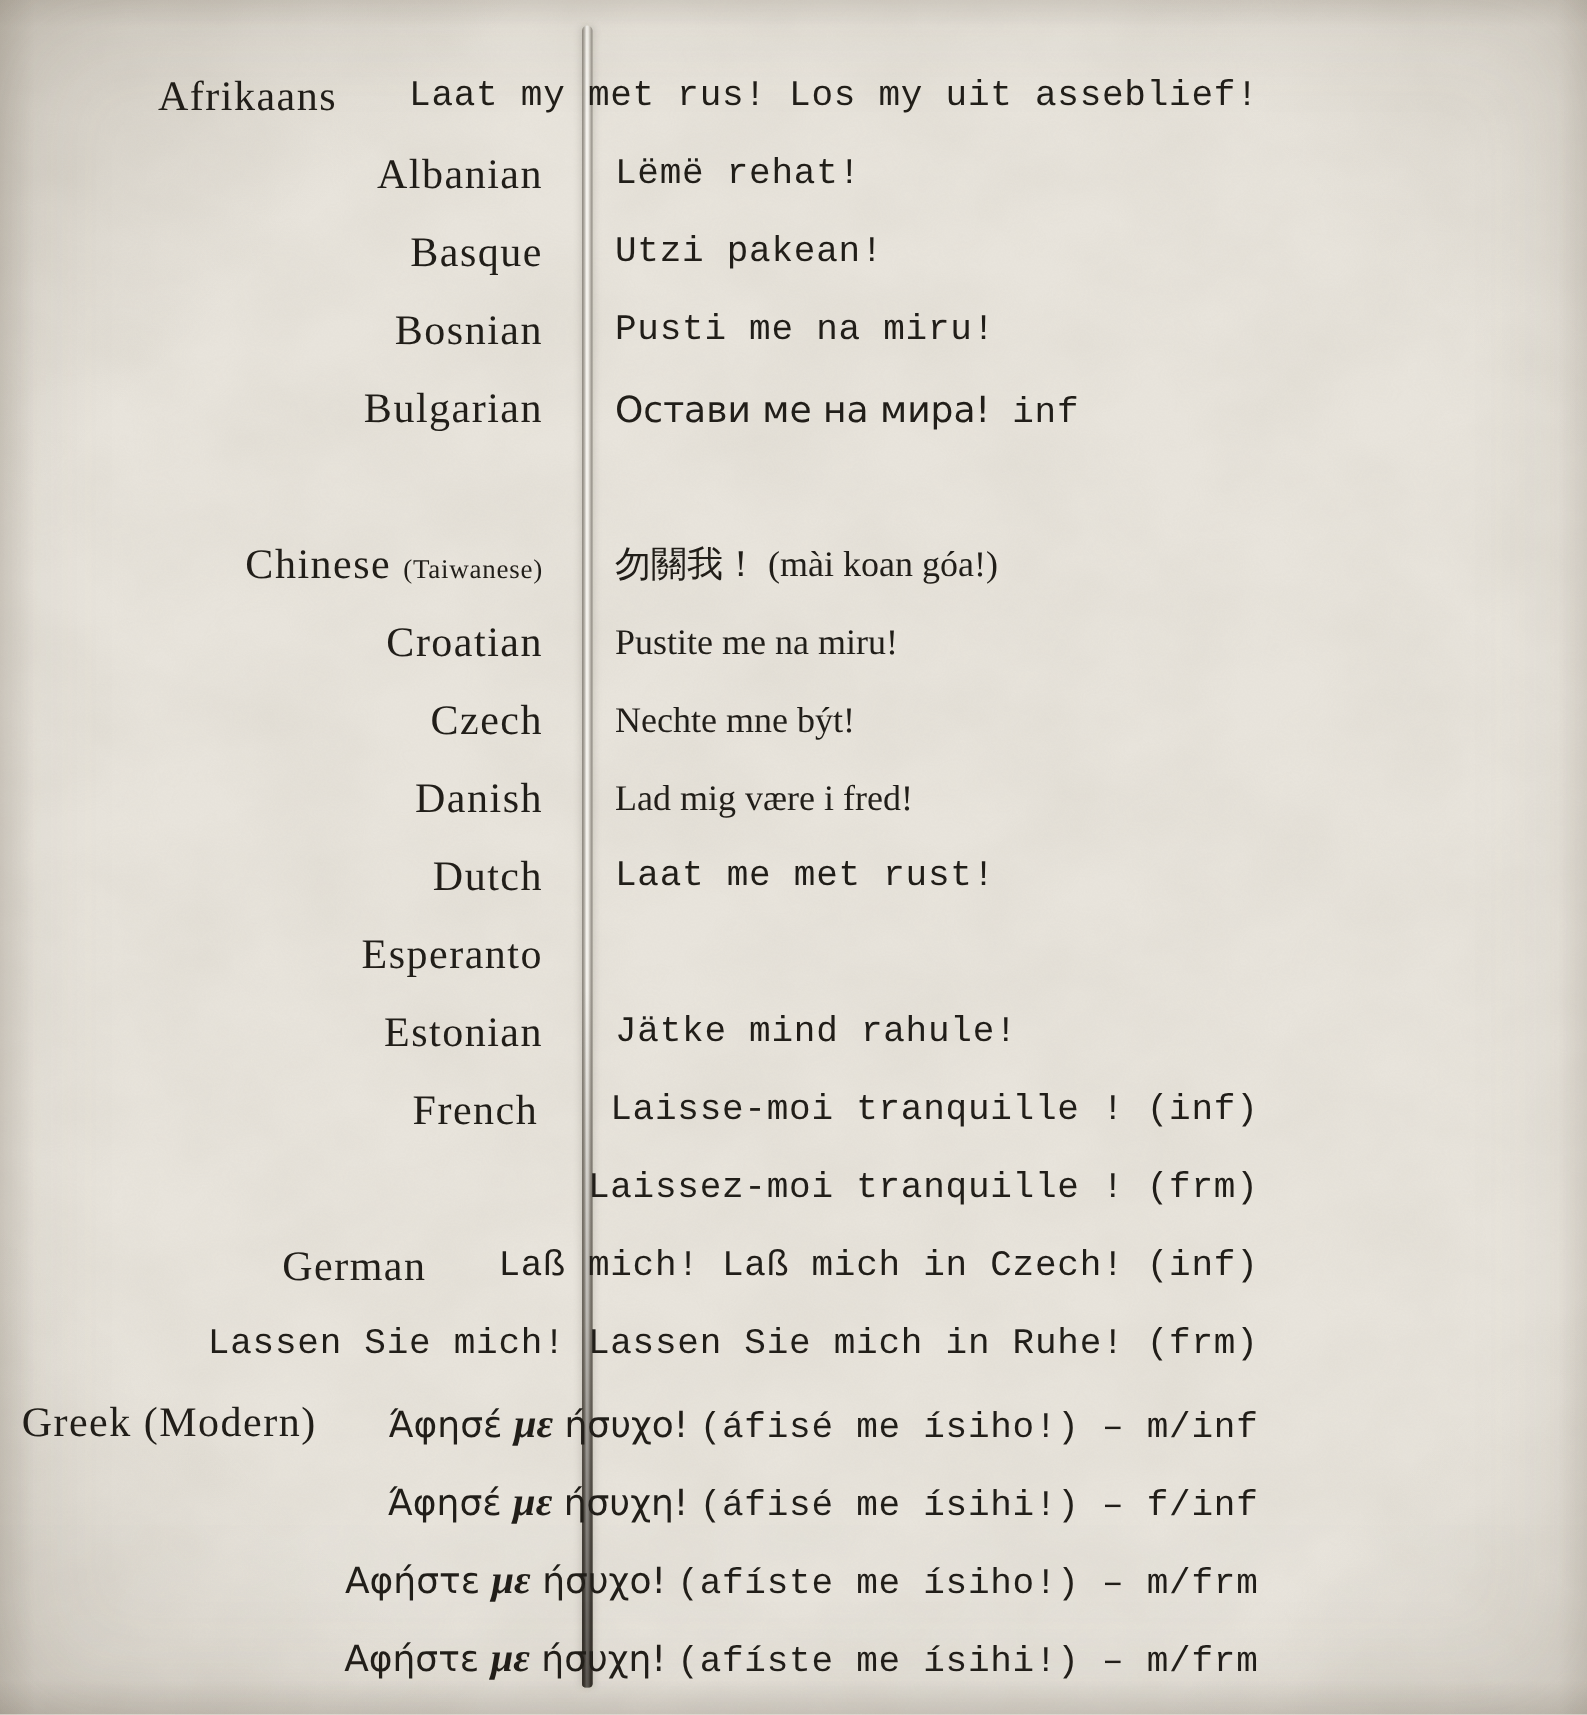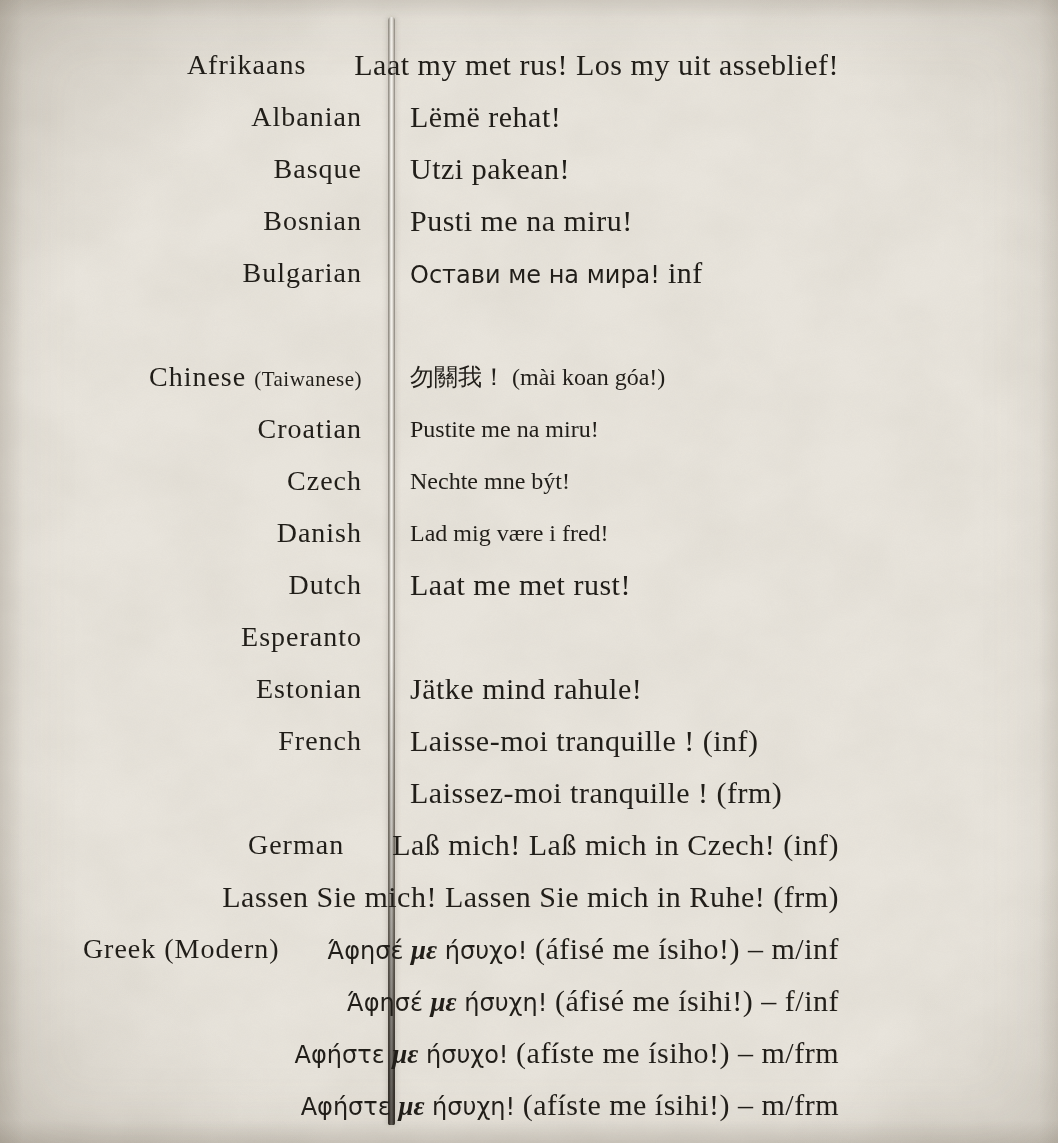--- a/index.html
+++ b/index.html
@@ -52,22 +52,22 @@
   }
   
   .table{position:absolute;left:0;top:39px;width:839px;z-index:4;}
   .row{display:flex;height:52px;white-space:nowrap;}
   .cell{line-height:52px;}
   .cell.lang{width:362px;text-align:right;}
   .cell.phrase{padding-left:48px;}
   .seg{white-space:pre;}
   
   .label       {font-family:"Liberation Serif",serif;font-size:28px;letter-spacing:1px;}
-  .label-small {font-family:"Liberation Serif",serif;font-size:21px;letter-spacing:.5px;}
-  .serif       {font-family:Liberation Serif, serif;font-size:30px;letter-spacing:.5px;}
+  .label-small {font-family:"Liberation Serif",serif;font-size:18px;letter-spacing:.5px;}
+  .serif       {font-family:Liberation Mono, monospace;font-size:24px;letter-spacing:.5px;}
   .sans        {font-family:"DejaVu Sans","Liberation Sans",sans-serif;font-size:24px;}
   .mono        {font-family:Liberation Serif, serif;font-size:24px;}
   .greek-italic{font-family:"Liberation Serif",serif;font-style:italic;font-size:27px;font-weight:bold;}
 </style>
 </head>
 <body>
 
 <svg class="texture" xmlns="http://www.w3.org/2000/svg" width="1058" height="1143">
   <defs>
     <filter id="grain" x="0" y="0" width="100%" height="100%">

